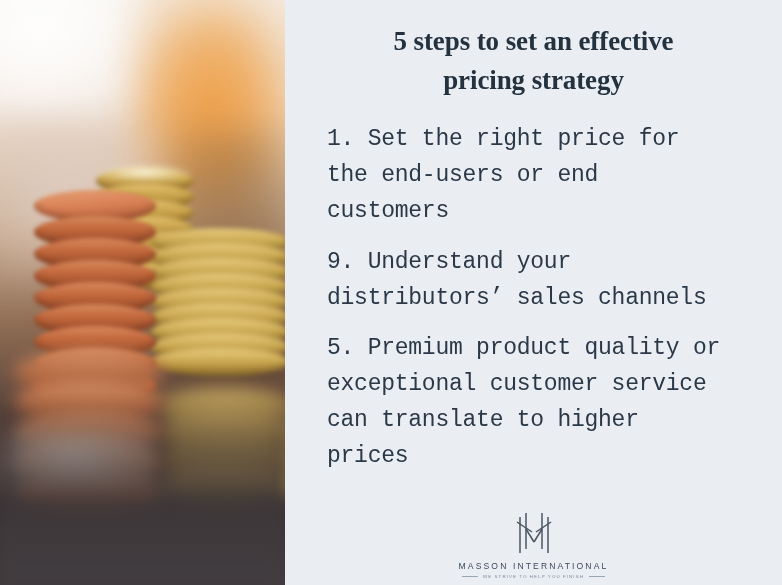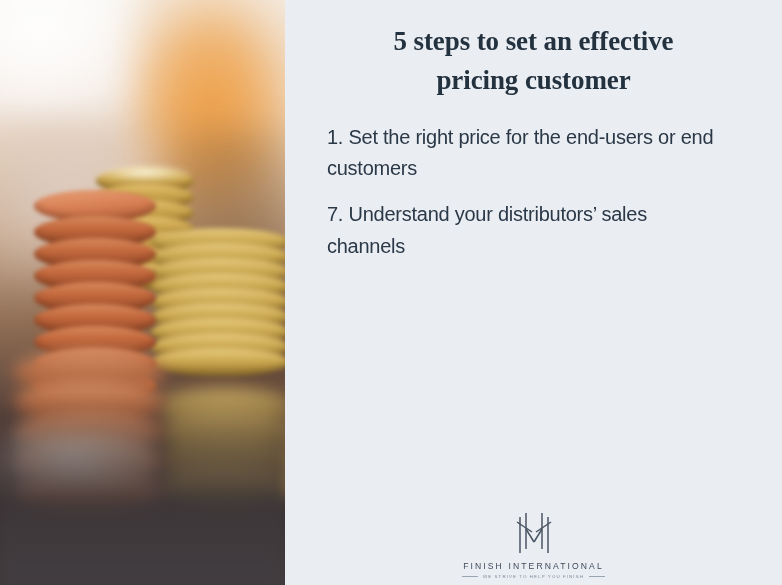--- a/index.html
+++ b/index.html
@@ -211,22 +211,22 @@
     color: #243240;
   }
 
   .steps {
     position: absolute;
     left: 42px;
     top: 122px;
     width: 400px;
   }
   .step {
-    font-family: Liberation Sans, sans-serif;
-    font-size: 20px;
+    font-family: Liberation Mono, monospace;
+    font-size: 23px;
     line-height: 1.56;
     color: #2b3847;
     letter-spacing: -0.25px;
     margin-bottom: 15px;
   }
   .step:last-child { margin-bottom: 0; }
 
   
   .logo {
     position: absolute;
@@ -333,42 +333,43 @@
     </div>
 
     <div class="highlight-bottom"></div>
     <div class="bk-dark-floor"></div>
   </div>
 
   <div class="content-panel">
 
     <div class="title">
       <span>5 steps to set an effective</span><br>
-      <span>pricing customer</span>
+      <span>pricing strategy</span>
     </div>
 
     <div class="steps">
       <div class="step">1. Set the right price for the end-users or end customers</div>
-      <div class="step">7. Understand your distributors’ sales channels</div>
+      <div class="step">9. Understand your distributors’ sales channels</div>
+      <div class="step">5. Premium product quality or exceptional customer service can translate to higher prices</div>
     </div>
 
     <div class="logo">
       <svg class="logo-mark" viewBox="0 0 60 44">
         <g stroke="#4a5563" stroke-width="1.5" fill="none" stroke-linecap="butt">
           <line x1="16" y1="4" x2="16" y2="40"></line>
           <line x1="22" y1="0" x2="22" y2="36"></line>
           <line x1="38" y1="0" x2="38" y2="36"></line>
           <line x1="44" y1="4" x2="44" y2="40"></line>
           <line x1="13" y1="9" x2="28" y2="19"></line>
           <line x1="47" y1="9" x2="32" y2="19"></line>
           <line x1="22" y1="16" x2="30" y2="29"></line>
           <line x1="38" y1="16" x2="30" y2="29"></line>
         </g>
       </svg>
-      <div class="logo-word">FINISH INTERNATIONAL</div>
+      <div class="logo-word">MASSON INTERNATIONAL</div>
       <div class="logo-tagline-row">
         <span class="logo-rule"></span>
         <span class="logo-tagline">WE STRIVE TO HELP YOU FINISH</span>
         <span class="logo-rule"></span>
       </div>
     </div>
 
   </div>
 </div>
 

